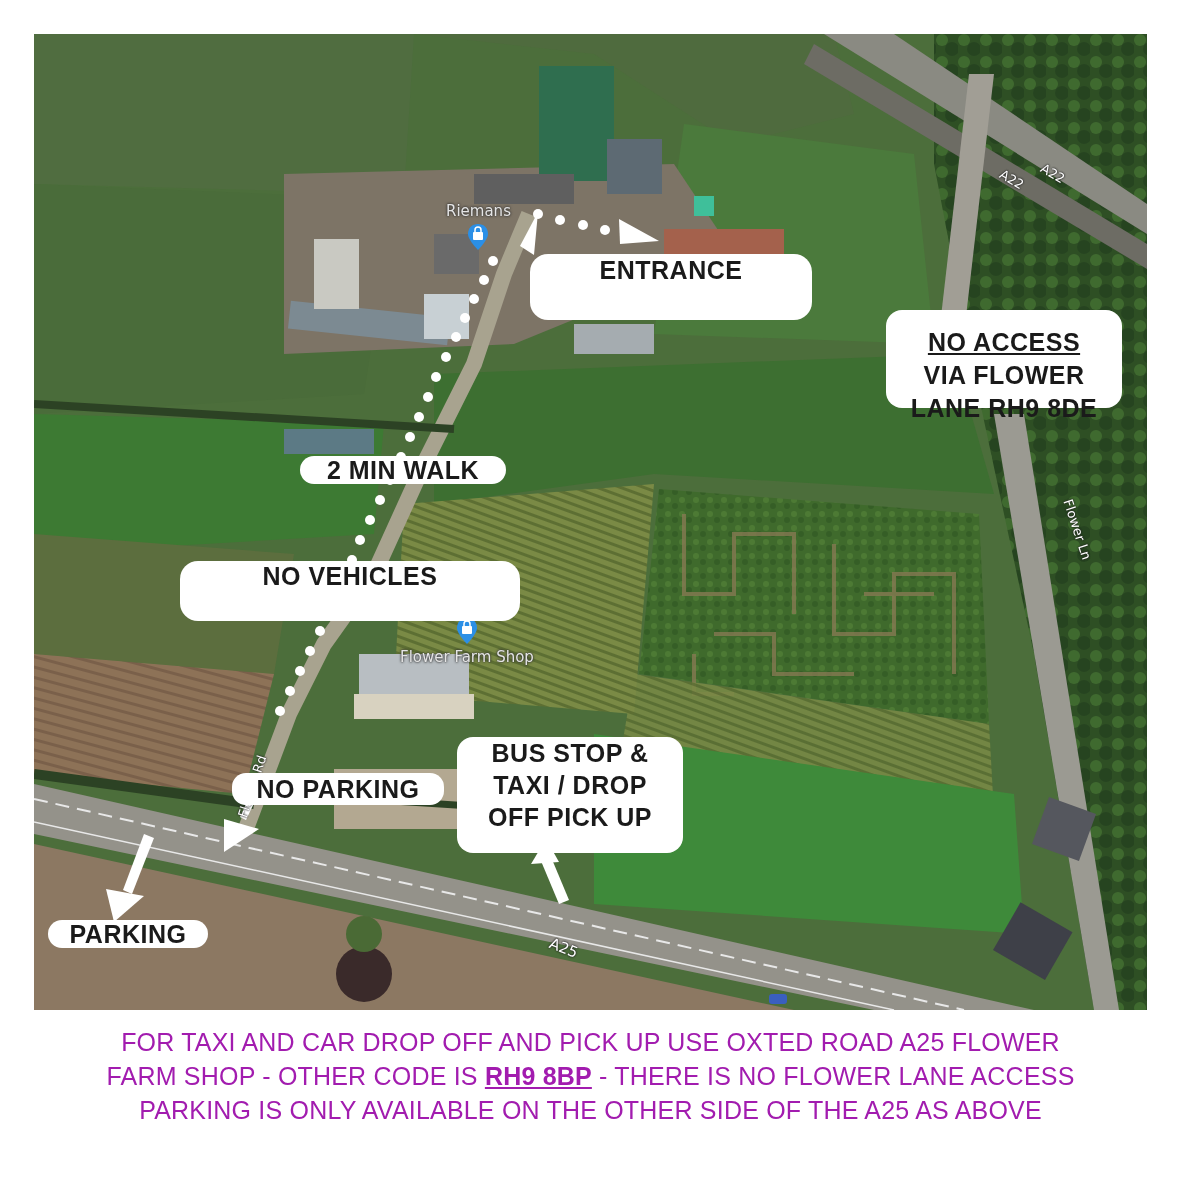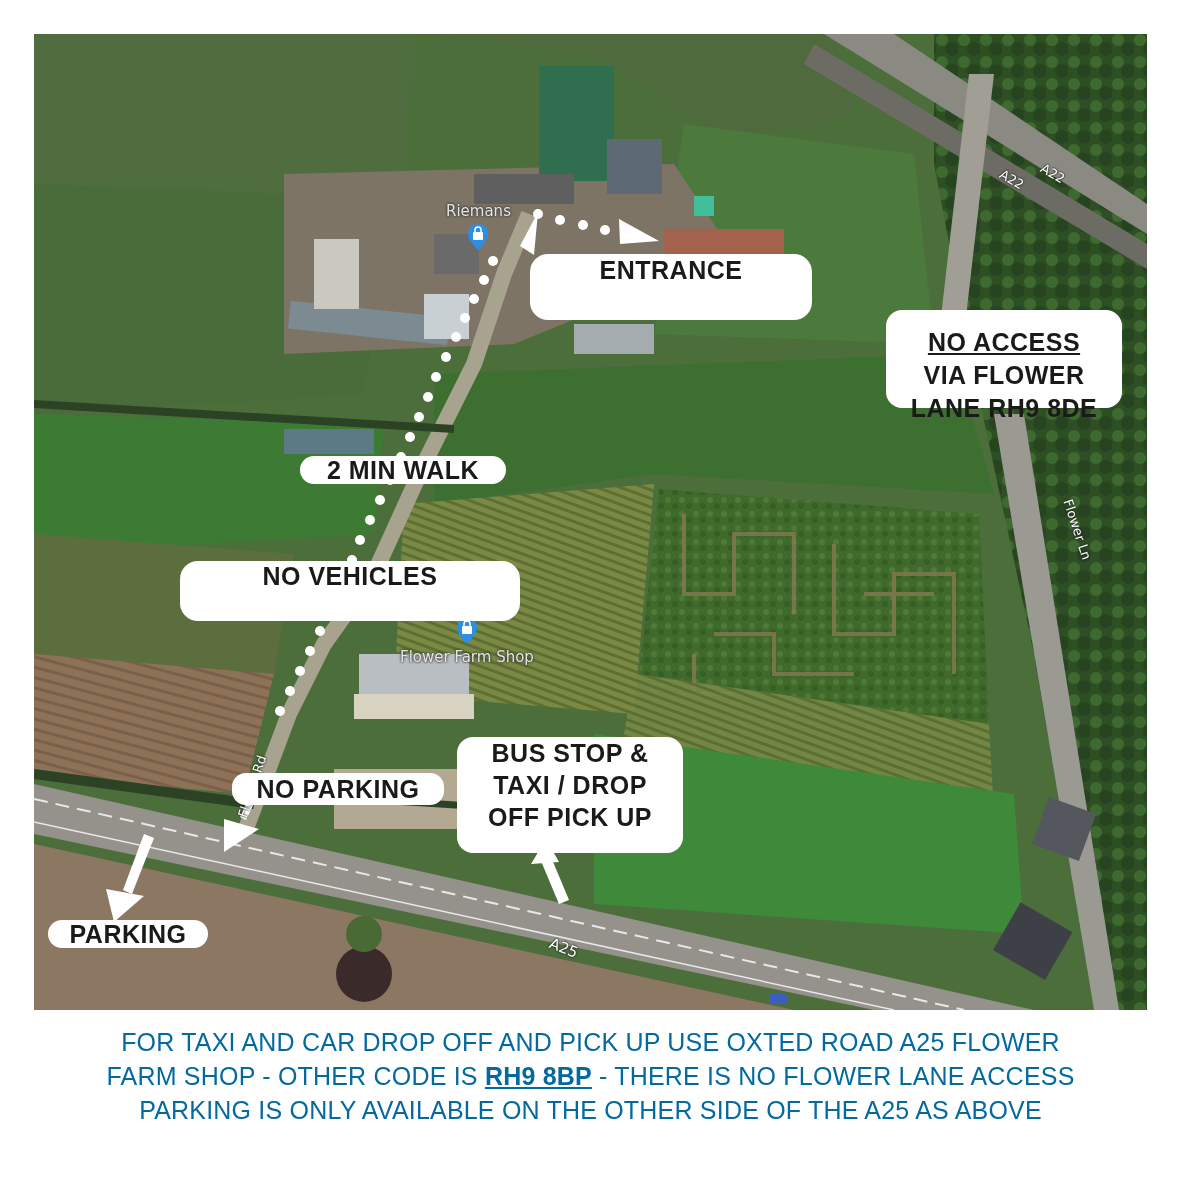--- a/index.html
+++ b/index.html
@@ -7,21 +7,21 @@
   #map{position:absolute;left:34px;top:34px;width:1113px;height:976px;overflow:hidden;background:#4a6a3a;}
   #map svg.base{position:absolute;left:0;top:0;}
   .label{position:absolute;background:#ffffff;color:#1a1a1a;font-weight:bold;text-align:center;border-radius:18px;
          font-family:"Liberation Sans",sans-serif;letter-spacing:0.5px;line-height:33px;font-size:25px;box-sizing:border-box;}
   .label .line{display:block;white-space:nowrap;}
   .ul{text-decoration:underline;margin-top:16px;}
   .poi{position:absolute;display:flex;align-items:center;gap:4px;color:#e5e5e5;font-size:15px;
        text-shadow:0 0 2px #333,0 0 3px #333;font-family:"DejaVu Sans",sans-serif;flex-direction:column;}
   .pin{width:20px;height:26px;position:relative;}
   .roadlbl{position:absolute;color:#ffffff;font-size:13px;font-family:"DejaVu Sans",sans-serif;text-shadow:0 0 2px #222,0 0 2px #222;white-space:nowrap;}
-  #caption{position:absolute;left:0;top:1025px;width:1181px;text-align:center;color:#0369a1;
+  #caption{position:absolute;left:0;top:1025px;width:1181px;text-align:center;color:#a21caf;
            font-family:"Liberation Sans",sans-serif;font-size:25px;line-height:34px;letter-spacing:0.2px;}
   #caption .pc{font-weight:bold;text-decoration:underline;}
 </style>
 </head>
 <body>
 
 <div id="map">
   <svg class="base" width="1113" height="976" viewBox="0 0 1113 976">
     <defs>
       <pattern id="rows" width="8" height="8" patternUnits="userSpaceOnUse" patternTransform="rotate(20)">

